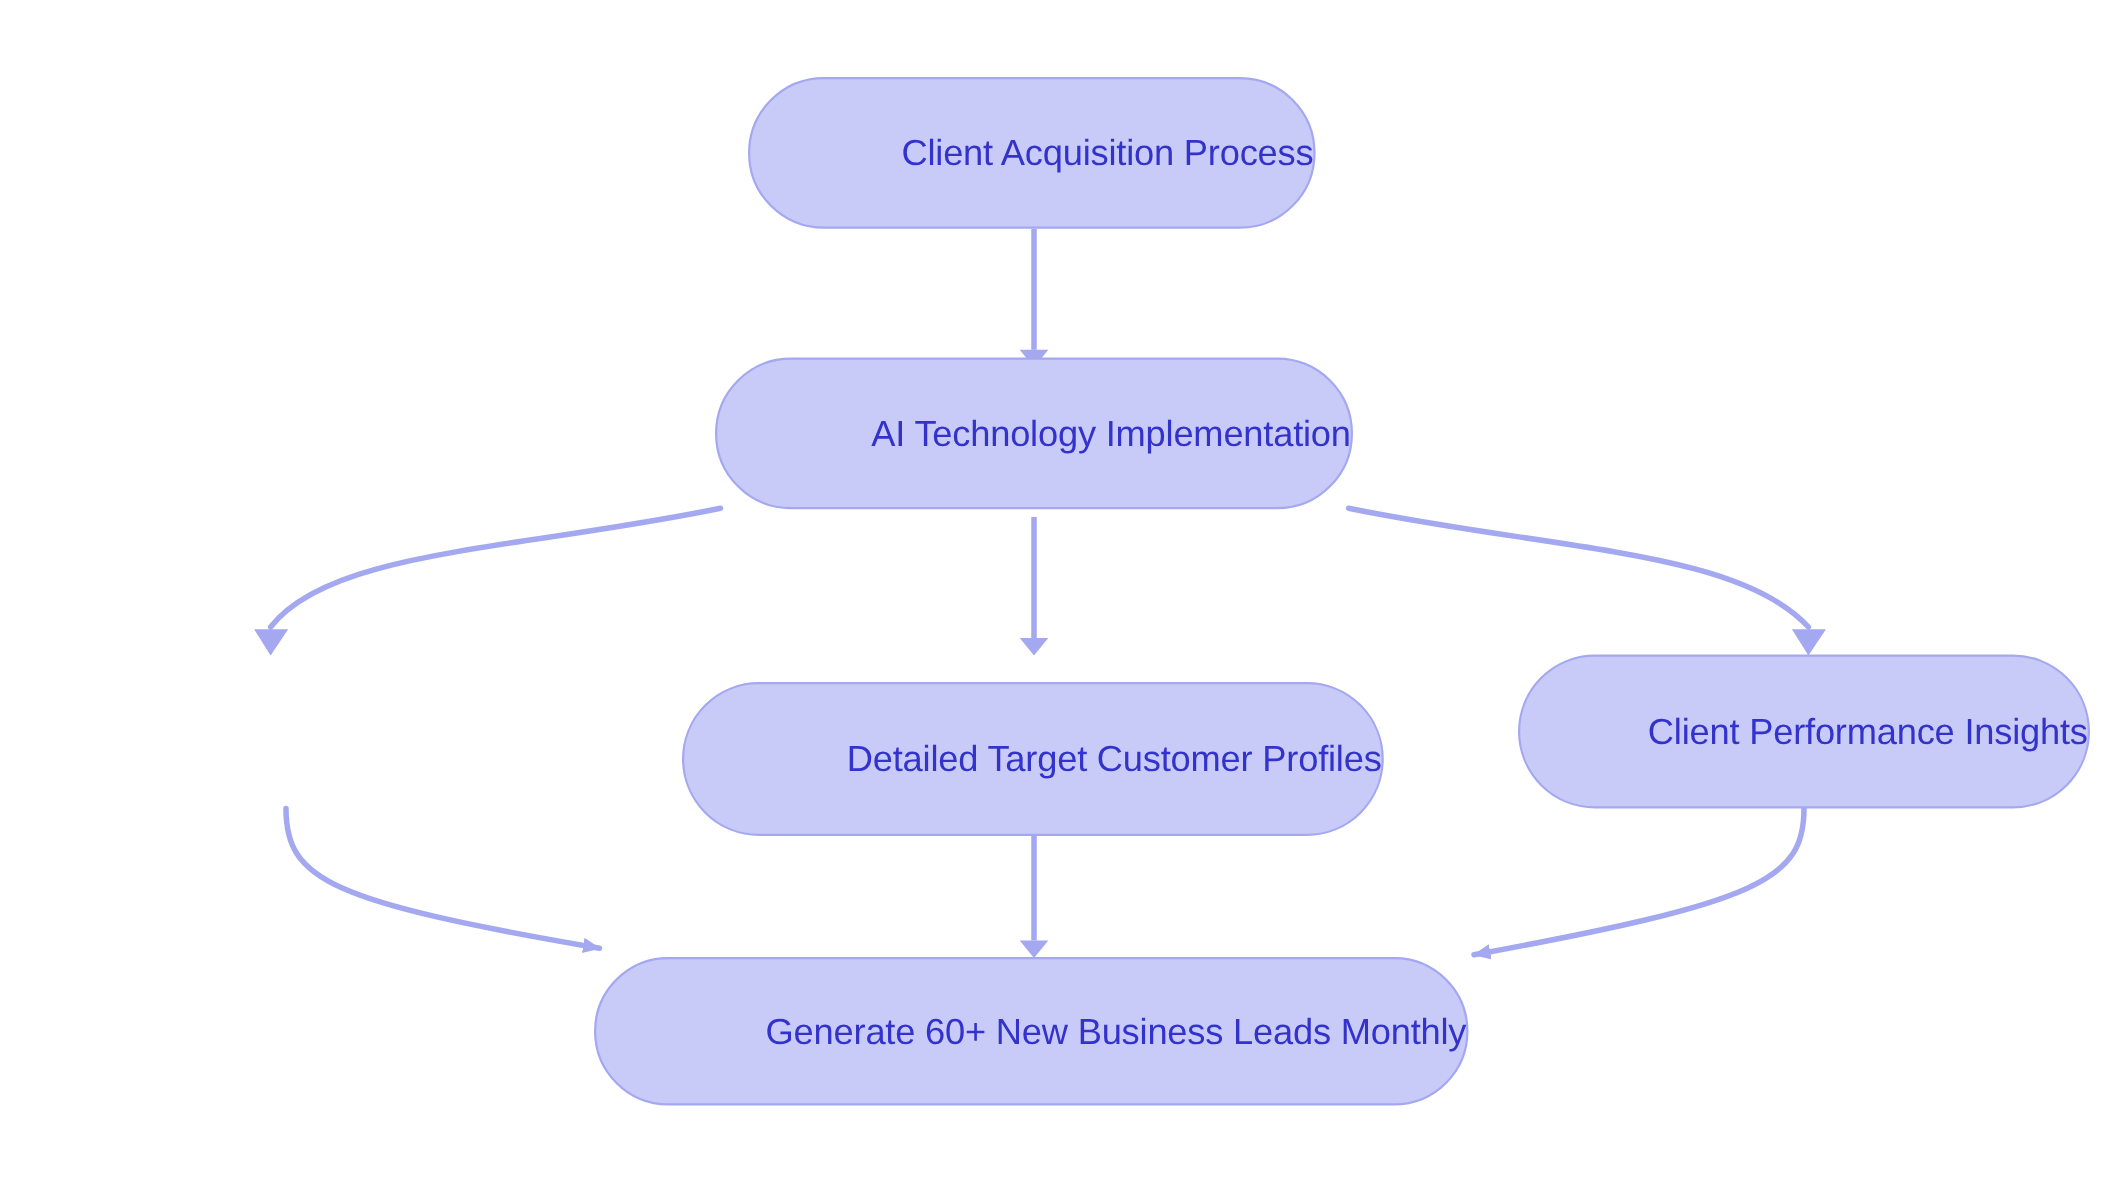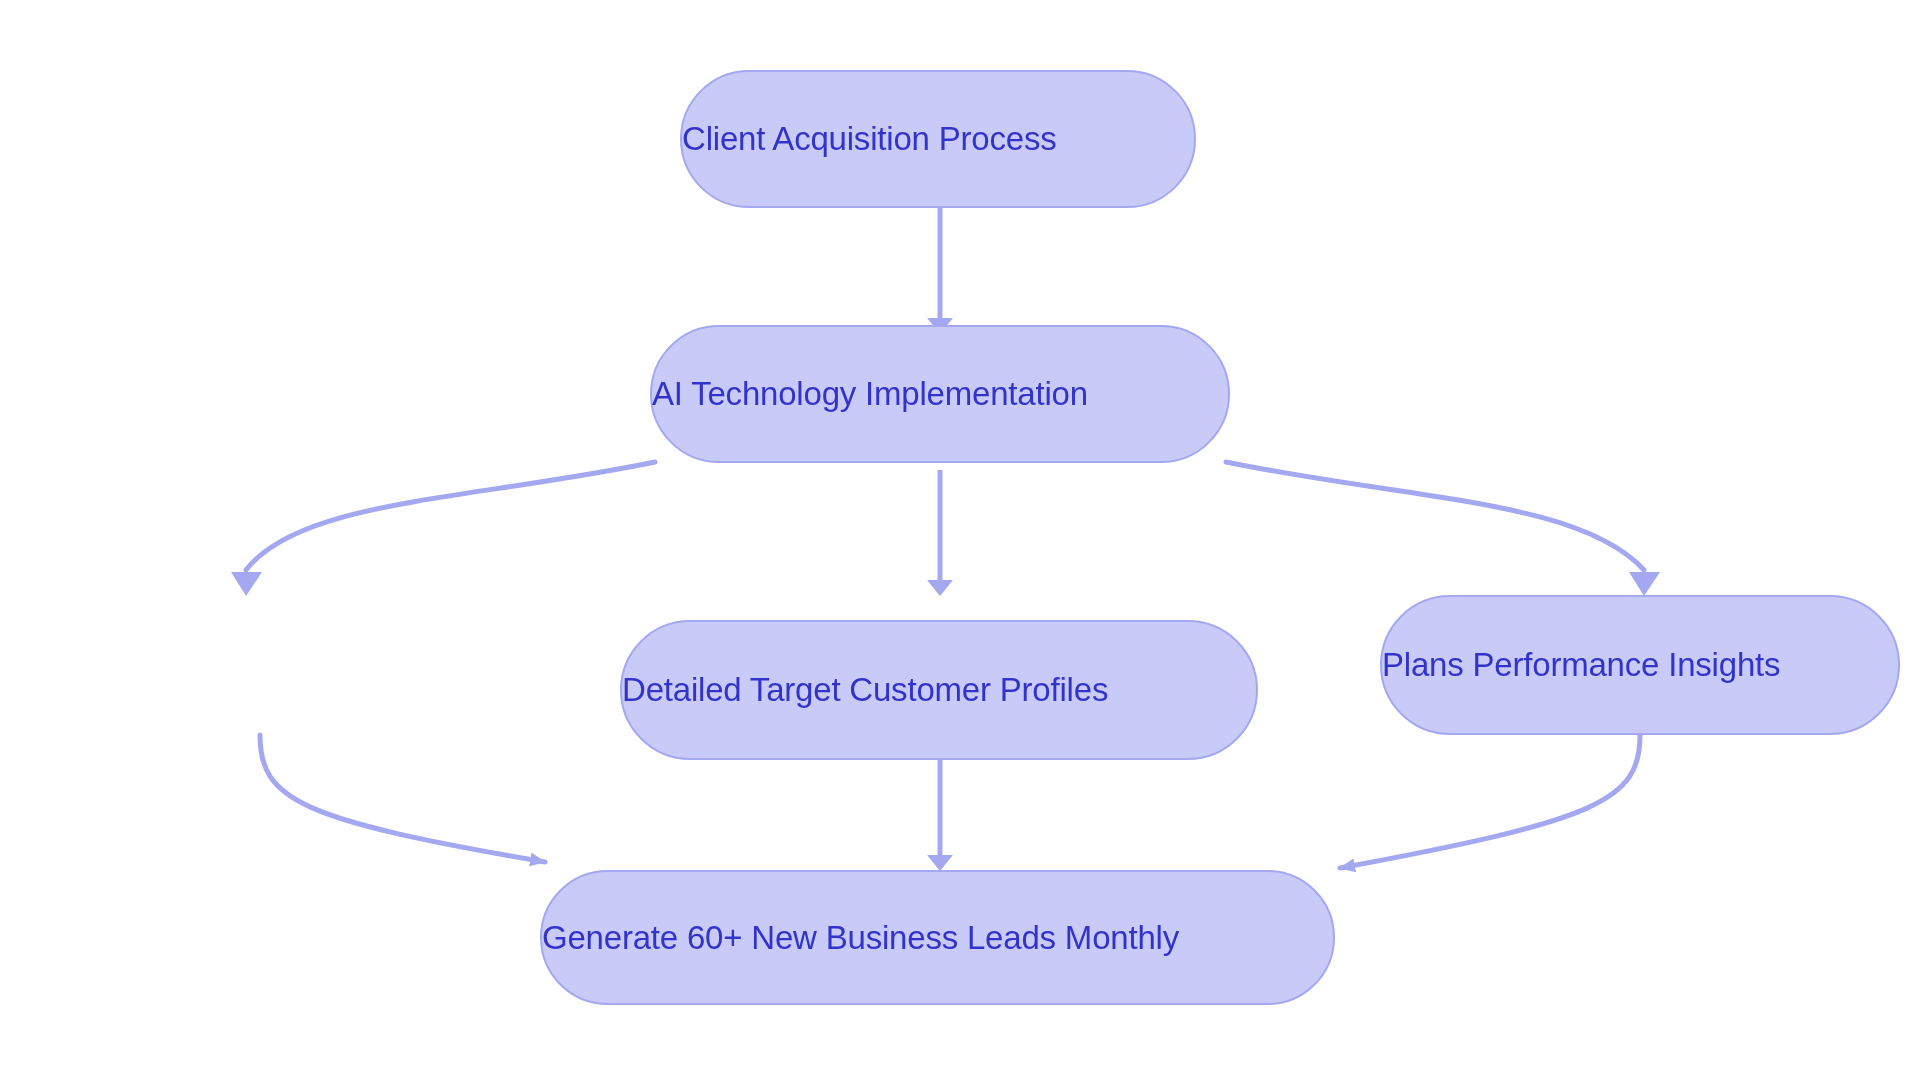--- a/index.html
+++ b/index.html
@@ -27,21 +27,21 @@
     pointer-events: none;
   }
   .node {
     position: absolute;
     box-sizing: border-box;
     background: #c8cbf8;
     border: 2px solid #a3a8f0;
     border-radius: 70px;
     display: flex;
     align-items: center;
-    justify-content: flex-start;
+    justify-content: flex-end;
     text-align: center;
   }
   .node-label {
     color: #3333cc;
     font-family: "Liberation Sans", sans-serif;
     font-size: 33px;
     font-weight: 400;
     letter-spacing: -0.2px;
     line-height: 1.15;
     white-space: nowrap;
@@ -110,20 +110,20 @@
   <div class="node" id="node-ai">
     <span class="node-label">AI Technology Implementation</span>
   </div>
 
 
   <div class="node" id="node-profiles">
     <span class="node-label">Detailed Target Customer Profiles</span>
   </div>
 
   <div class="node" id="node-insights">
-    <span class="node-label">Plans Performance Insights</span>
+    <span class="node-label">Client Performance Insights</span>
   </div>
 
   <div class="node" id="node-leads">
     <span class="node-label">Generate 60+ New Business Leads Monthly</span>
   </div>
 
 </div>
 
 </body></html>

